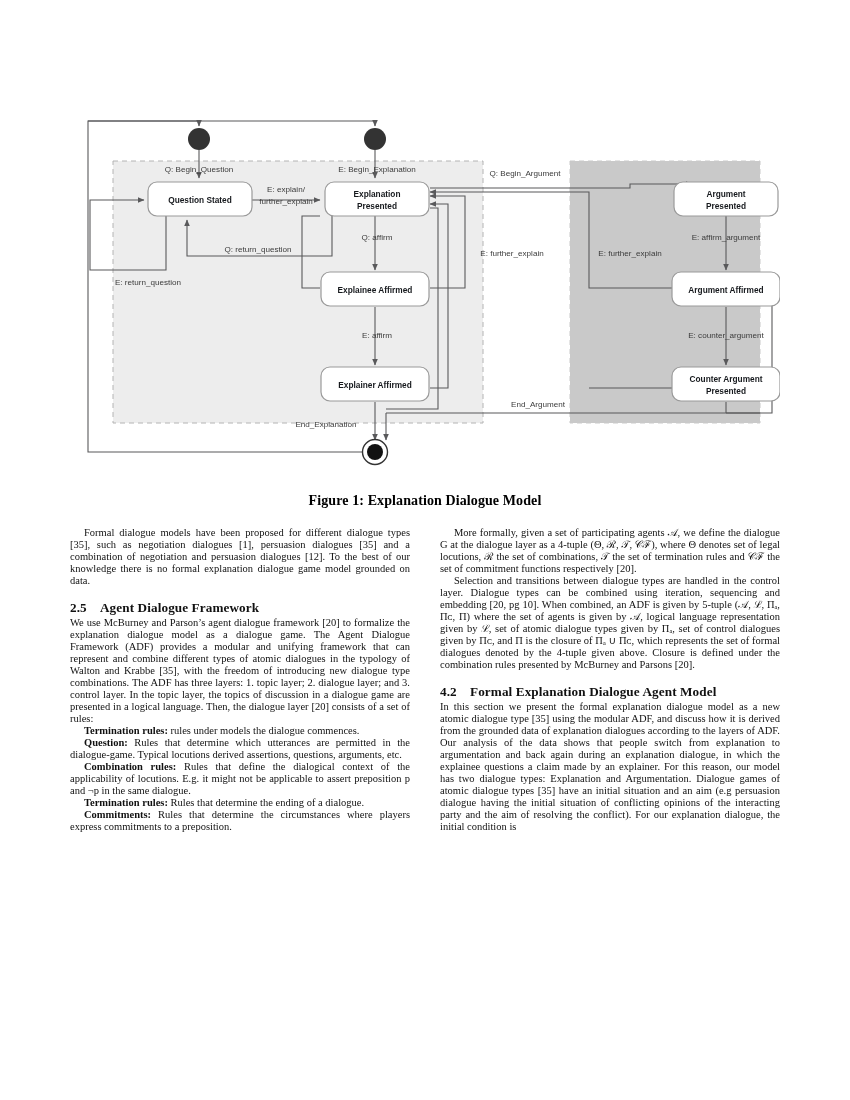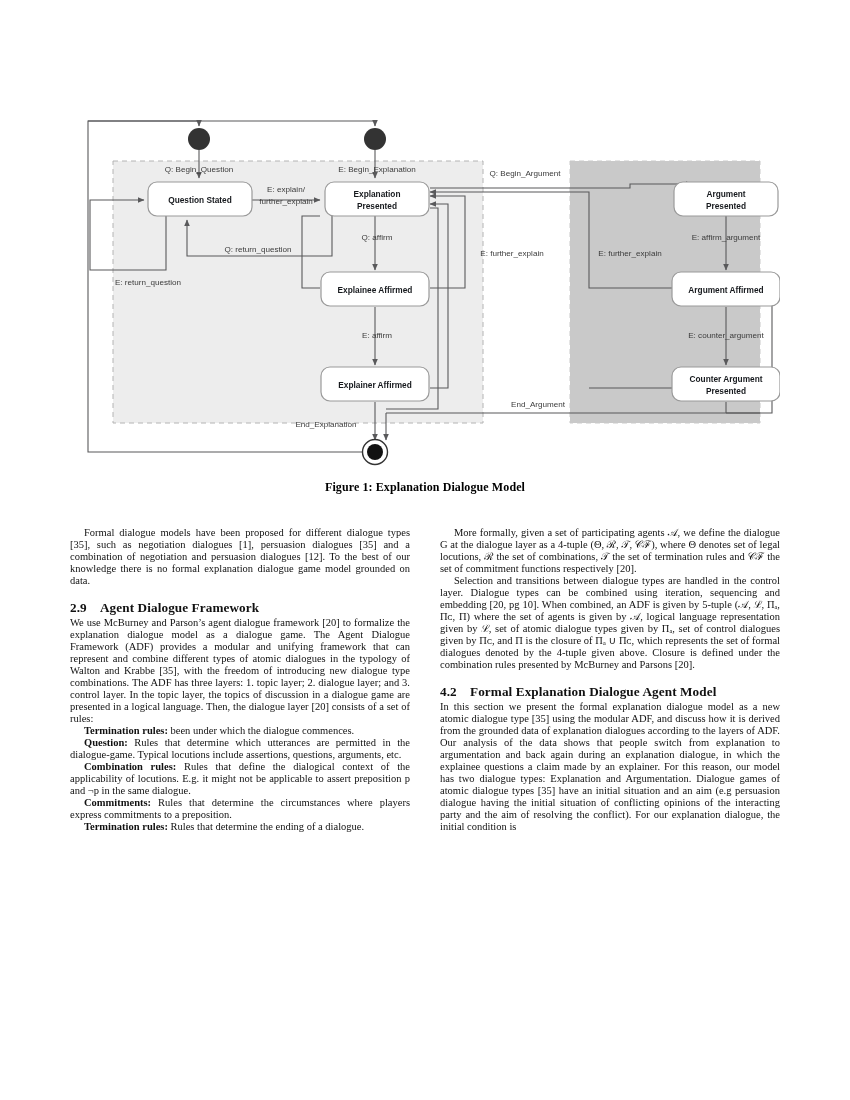--- a/index.html
+++ b/index.html
@@ -30,26 +30,26 @@
     left: 70px;
     top: 110px;
     width: 710px;
     height: 370px;
   }
   .figure svg { display: block; }
 
   .fig-caption {
     position: absolute;
     left: 70px;
-    top: 480px;
+    top: 493px;
     width: 710px;
     text-align: center;
     font-family: "Liberation Serif", serif;
     font-weight: bold;
-    font-size: 12px;
+    font-size: 14px;
     letter-spacing: 0.1px;
     color: #000;
   }
 
   
   .col {
     position: absolute;
     top: 527px;
     width: 340px;
     font-family: "Liberation Serif", serif;
@@ -236,34 +236,34 @@
       <text class="dg-label" x="468" y="297" text-anchor="middle">End_Argument</text>
     </svg>
   </div>
 
   <div class="fig-caption">Figure 1: Explanation Dialogue Model</div>
 
   <div class="col left">
     <p>Formal dialogue models have been proposed for different dialogue types [35], such as negotiation dialogues [1], persuasion dialogues [35] and a combination of negotiation and persuasion dialogues [12]. To the best of our knowledge there is no formal explanation dialogue game model grounded on data.</p>
 
     <h2 class="sec">
-      <span class="num">2.9</span><span>Agent Dialogue Framework</span>
+      <span class="num">2.5</span><span>Agent Dialogue Framework</span>
     </h2>
 
     <p class="noindent">We use McBurney and Parson’s agent dialogue framework [20] to formalize the explanation dialogue model as a dialogue game. The Agent Dialogue Framework (ADF) provides a modular and unifying framework that can represent and combine different types of atomic dialogues in the typology of Walton and Krabbe [35], with the freedom of introducing new dialogue type combinations. The ADF has three layers: 1. topic layer; 2. dialogue layer; and 3. control layer. In the topic layer, the topics of discussion in a dialogue game are presented in a logical language. Then, the dialogue layer [20] consists of a set of rules:</p>
 
-    <p><span class="runin">Termination rules:</span><span> been under which the dialogue commences.</span></p>
-
-    <p><span class="runin">Question:</span><span> Rules that determine which utterances are permitted in the dialogue-game. Typical locutions include assertions, questions, arguments, etc.</span></p>
+    <p><span class="runin">Termination rules:</span><span> rules under models the dialogue commences.</span></p>
+
+    <p><span class="runin">Question:</span><span> Rules that determine which utterances are permitted in the dialogue-game. Typical locutions derived assertions, questions, arguments, etc.</span></p>
 
     <p><span class="runin">Combination rules:</span><span> Rules that define the dialogical context of the applicability of locutions. E.g. it might not be applicable to assert preposition p and ¬p in the same dialogue.</span></p>
 
+    <p><span class="runin">Termination rules:</span><span> Rules that determine the ending of a dialogue.</span></p>
+
     <p><span class="runin">Commitments:</span><span> Rules that determine the circumstances where players express commitments to a preposition.</span></p>
-
-    <p><span class="runin">Termination rules:</span><span> Rules that determine the ending of a dialogue.</span></p>
   </div>
 
   <div class="col right">
     <p>More formally, given a set of participating agents 𝒜, we define the dialogue G at the dialogue layer as a 4-tuple (Θ, ℛ, 𝒯, 𝒞ℱ), where Θ denotes set of legal locutions, ℛ the set of combinations, 𝒯 the set of termination rules and 𝒞ℱ the set of commitment functions respectively [20].</p>
 
     <p>Selection and transitions between dialogue types are handled in the control layer. Dialogue types can be combined using iteration, sequencing and embedding [20, pg 10]. When combined, an ADF is given by 5-tuple (𝒜, ℒ, Πₐ, Πᴄ, Π) where the set of agents is given by 𝒜, logical language representation given by ℒ, set of atomic dialogue types given by Πₐ, set of control dialogues given by Πᴄ, and Π is the closure of Πₐ ∪ Πᴄ, which represents the set of formal dialogues denoted by the 4-tuple given above. Closure is defined under the combination rules presented by McBurney and Parsons [20].</p>
 
     <h2 class="sec">
       <span class="num">4.2</span><span>Formal Explanation Dialogue Agent Model</span>
     </h2>

